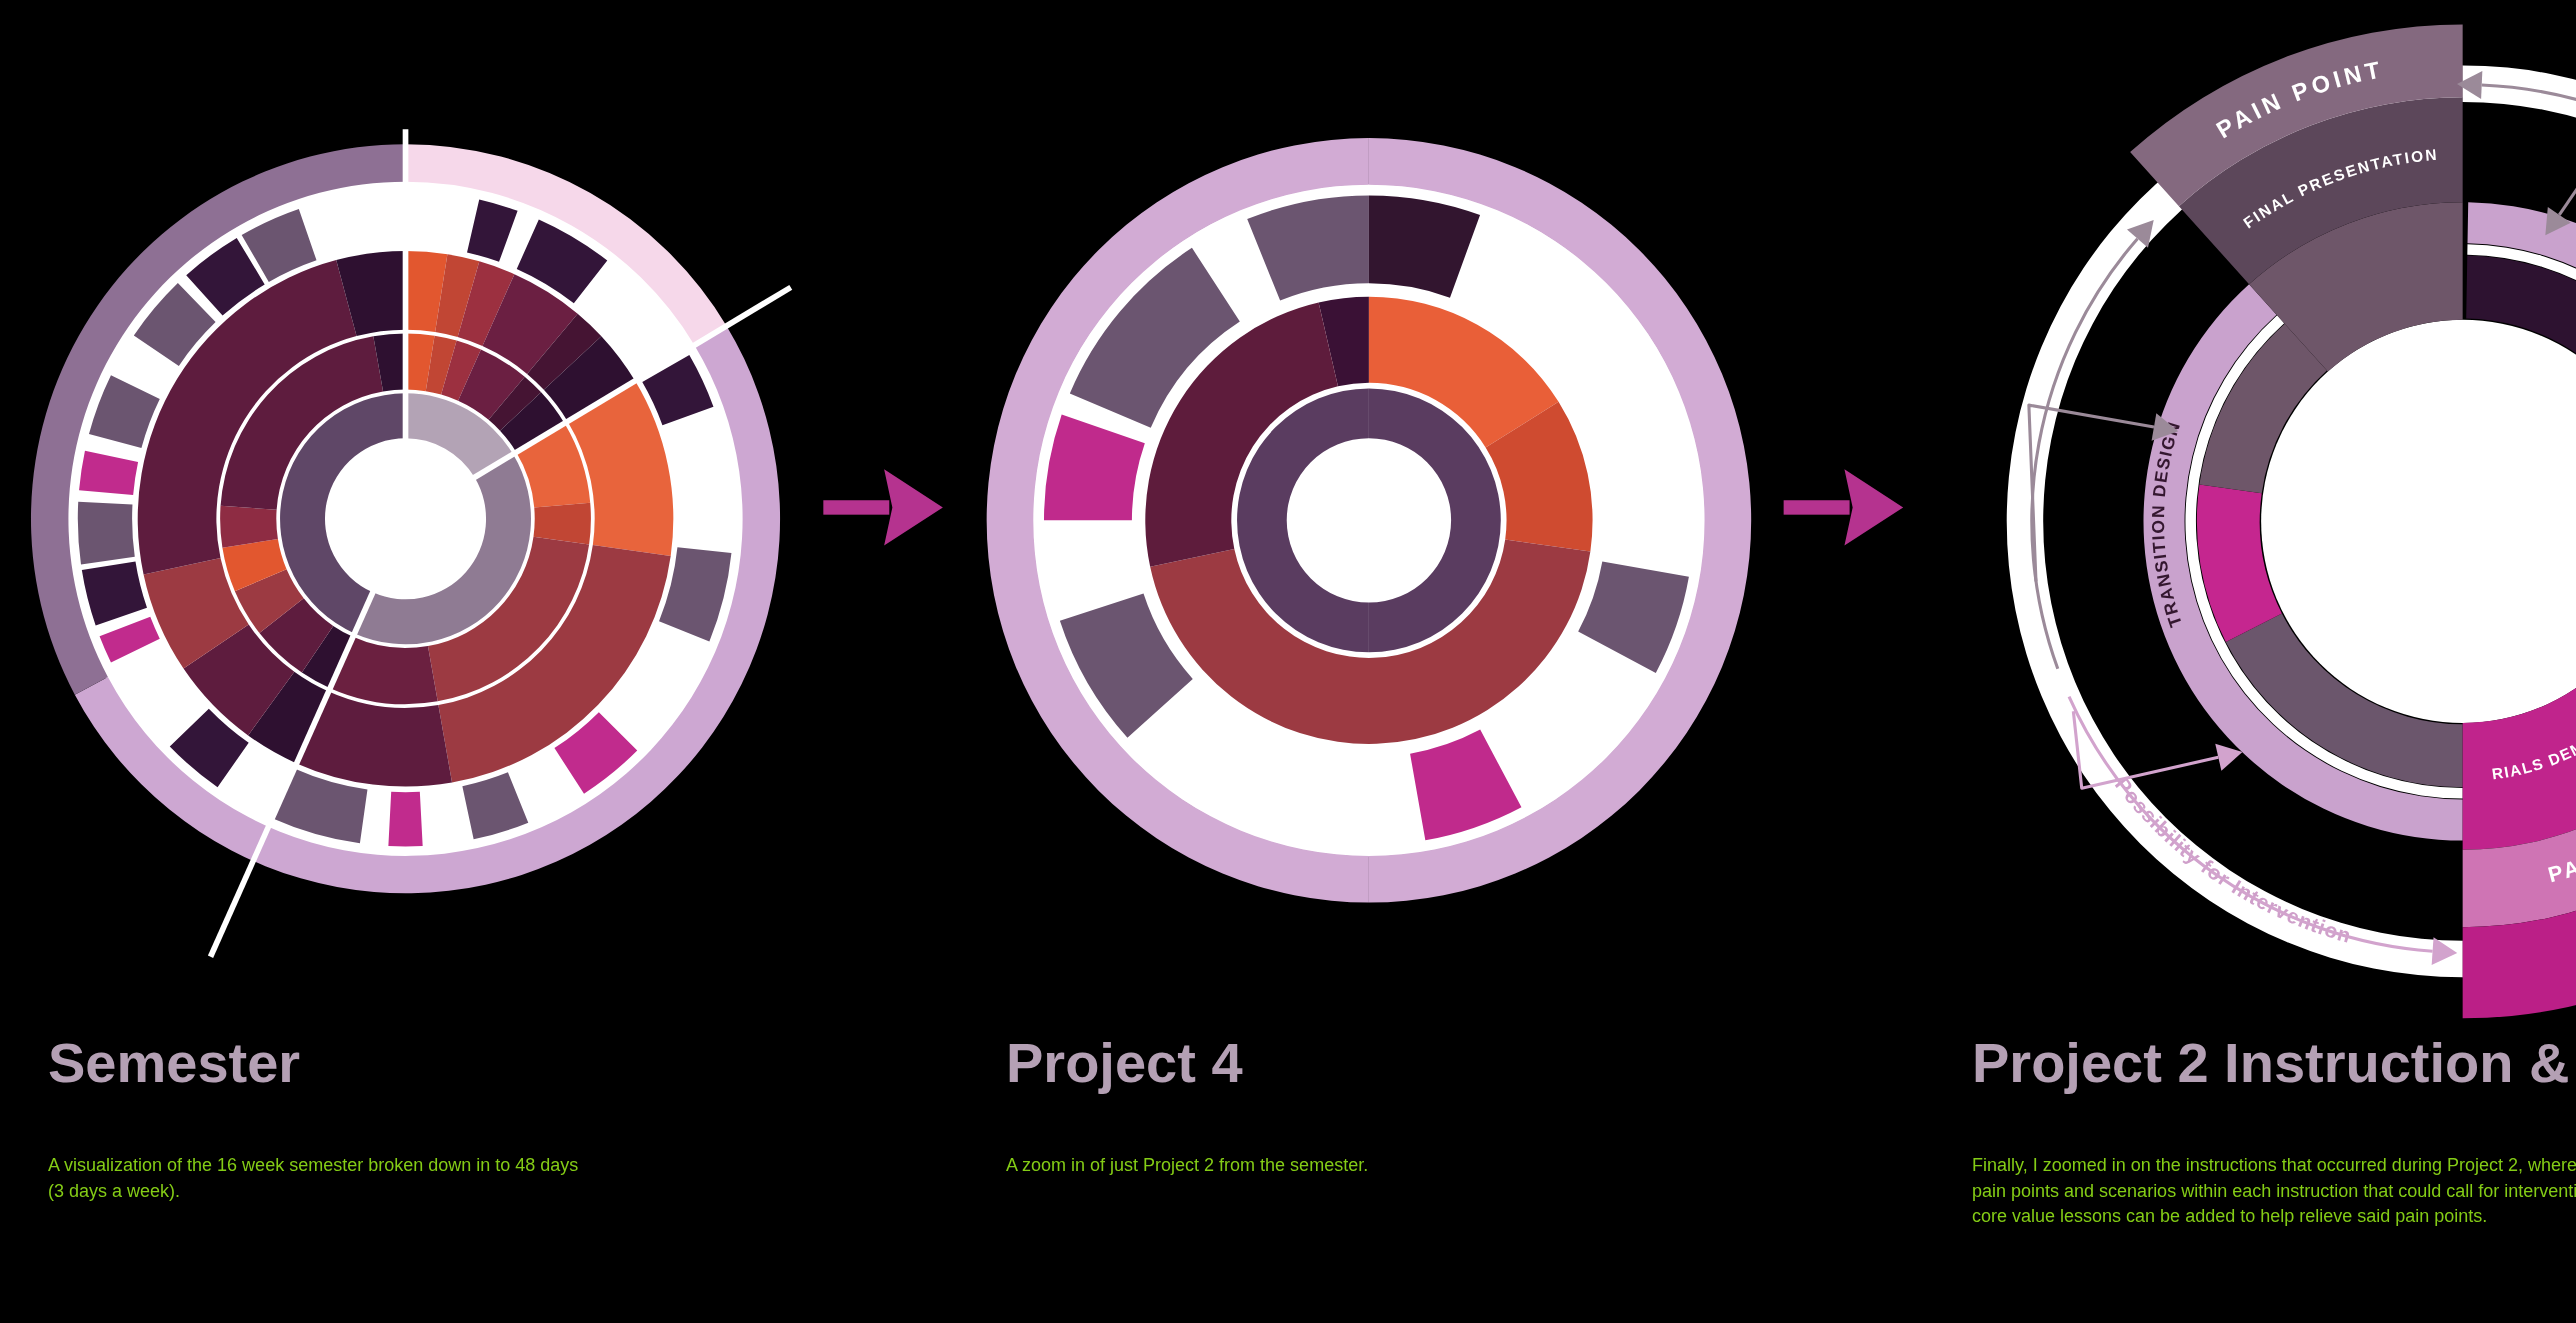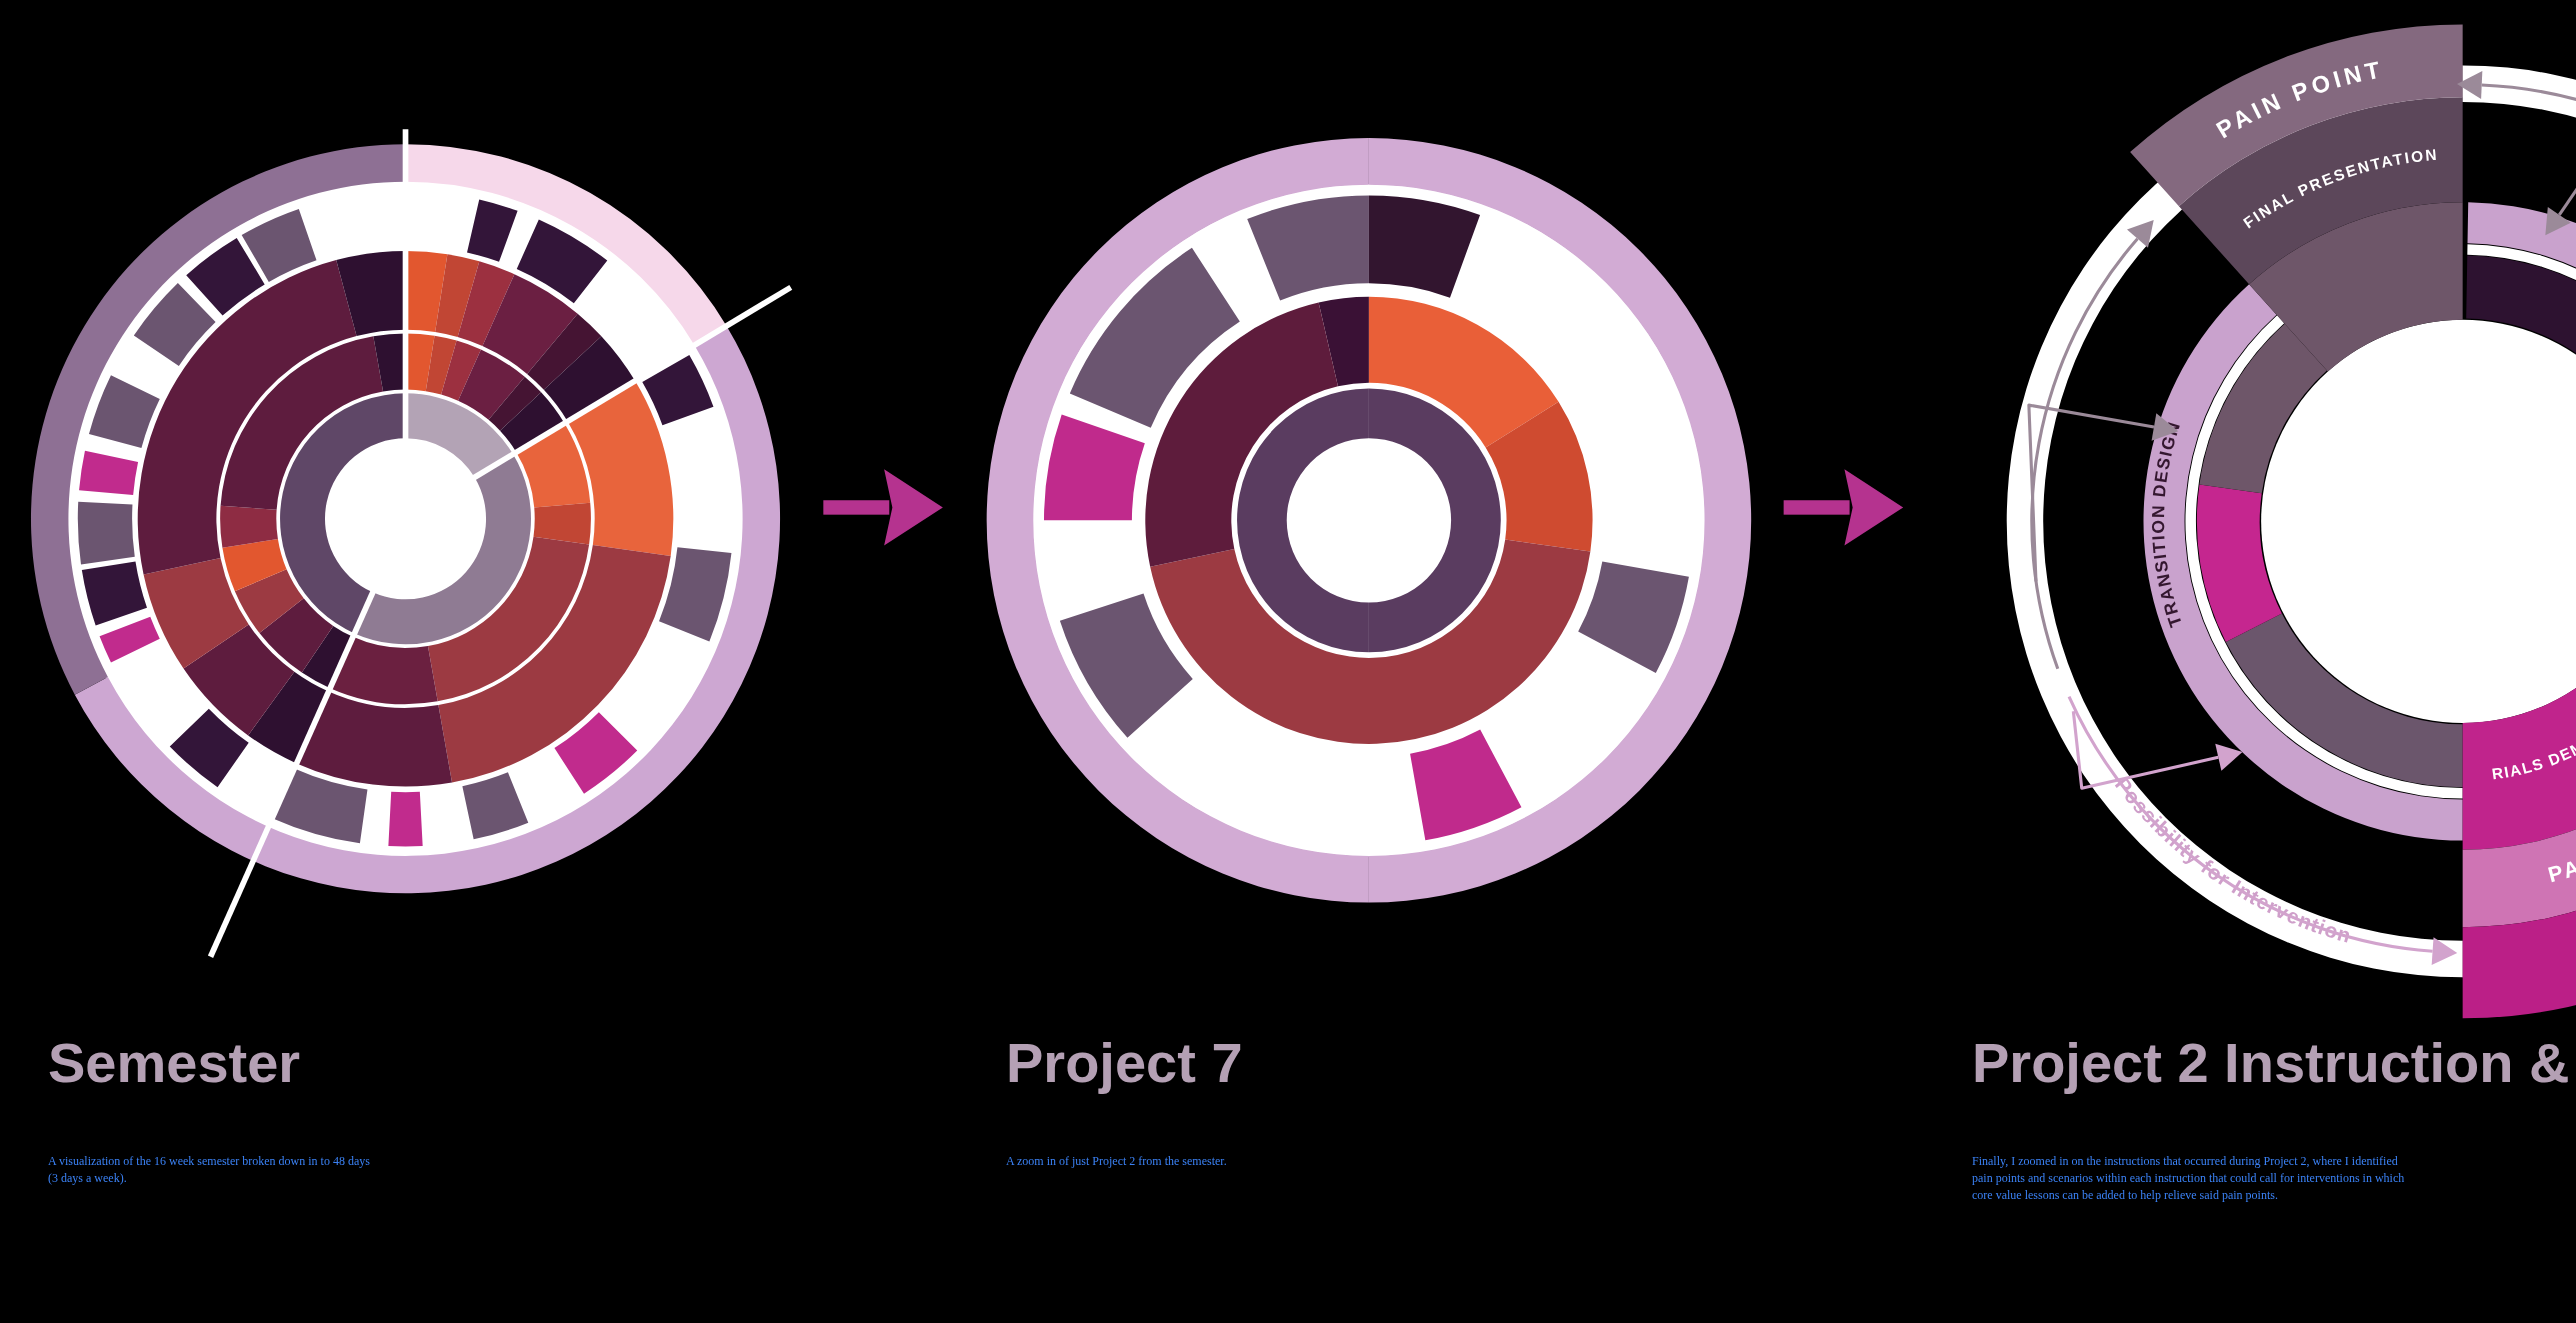--- a/index.html
+++ b/index.html
@@ -8,22 +8,22 @@
     background:#000000;
     font-family:"Liberation Sans", sans-serif;
   }
   #charts-svg{position:absolute;left:0;top:0;}
   .caption{position:absolute;top:1035px;}
   .caption h2{
     margin:0;font-weight:bold;font-size:56px;line-height:1;
     color:#b4a0b4;font-family:"Liberation Sans",sans-serif;
   }
   .caption p{
-    margin:62px 0 0 0;font-size:12px;line-height:1.42;
-    color:#3b82f6;white-space:pre-line;font-family:Liberation Serif, serif;
+    margin:62px 0 0 0;font-size:18px;line-height:1.42;
+    color:#84cc16;white-space:pre-line;font-family:Liberation Sans, sans-serif;
   }
   svg text{font-family:"Liberation Sans",sans-serif;}
 </style>
 </head>
 <body>
 
 <div>
   <svg id="charts-svg" width="2930" height="1323" viewBox="0 0 5687 2568">
       <defs>
         <path id="tp0" d="M4228.620939381684 331.10356586947523A876.15 876.15 0 0 1 4734.145851937745 137.0507331247802" fill="none"></path>
@@ -231,21 +231,21 @@
         <polygon points="3580,911 3694,985 3580,1059 3596,985" fill="#b5338f"></polygon>
       </g>
     </svg>
 
   <div class="caption" style="left:48px;width:721px">
     <h2>Semester</h2>
     <p>A visualization of the 16 week semester broken down in to 48 days
 (3 days a week).</p>
   </div>
   <div class="caption" style="left:1006px;width:721px">
-    <h2>Project 7</h2>
+    <h2>Project 4</h2>
     <p>A zoom in of just Project 2 from the semester.</p>
   </div>
   <div class="caption" style="left:1972px;width:938px">
     <h2>Project 2 Instruction &amp; Pain Points</h2>
     <p>Finally, I zoomed in on the instructions that occurred during Project 2, where I identified
 pain points and scenarios within each instruction that could call for interventions in which
 core value lessons can be added to help relieve said pain points.</p>
   </div>
 </div>
 

